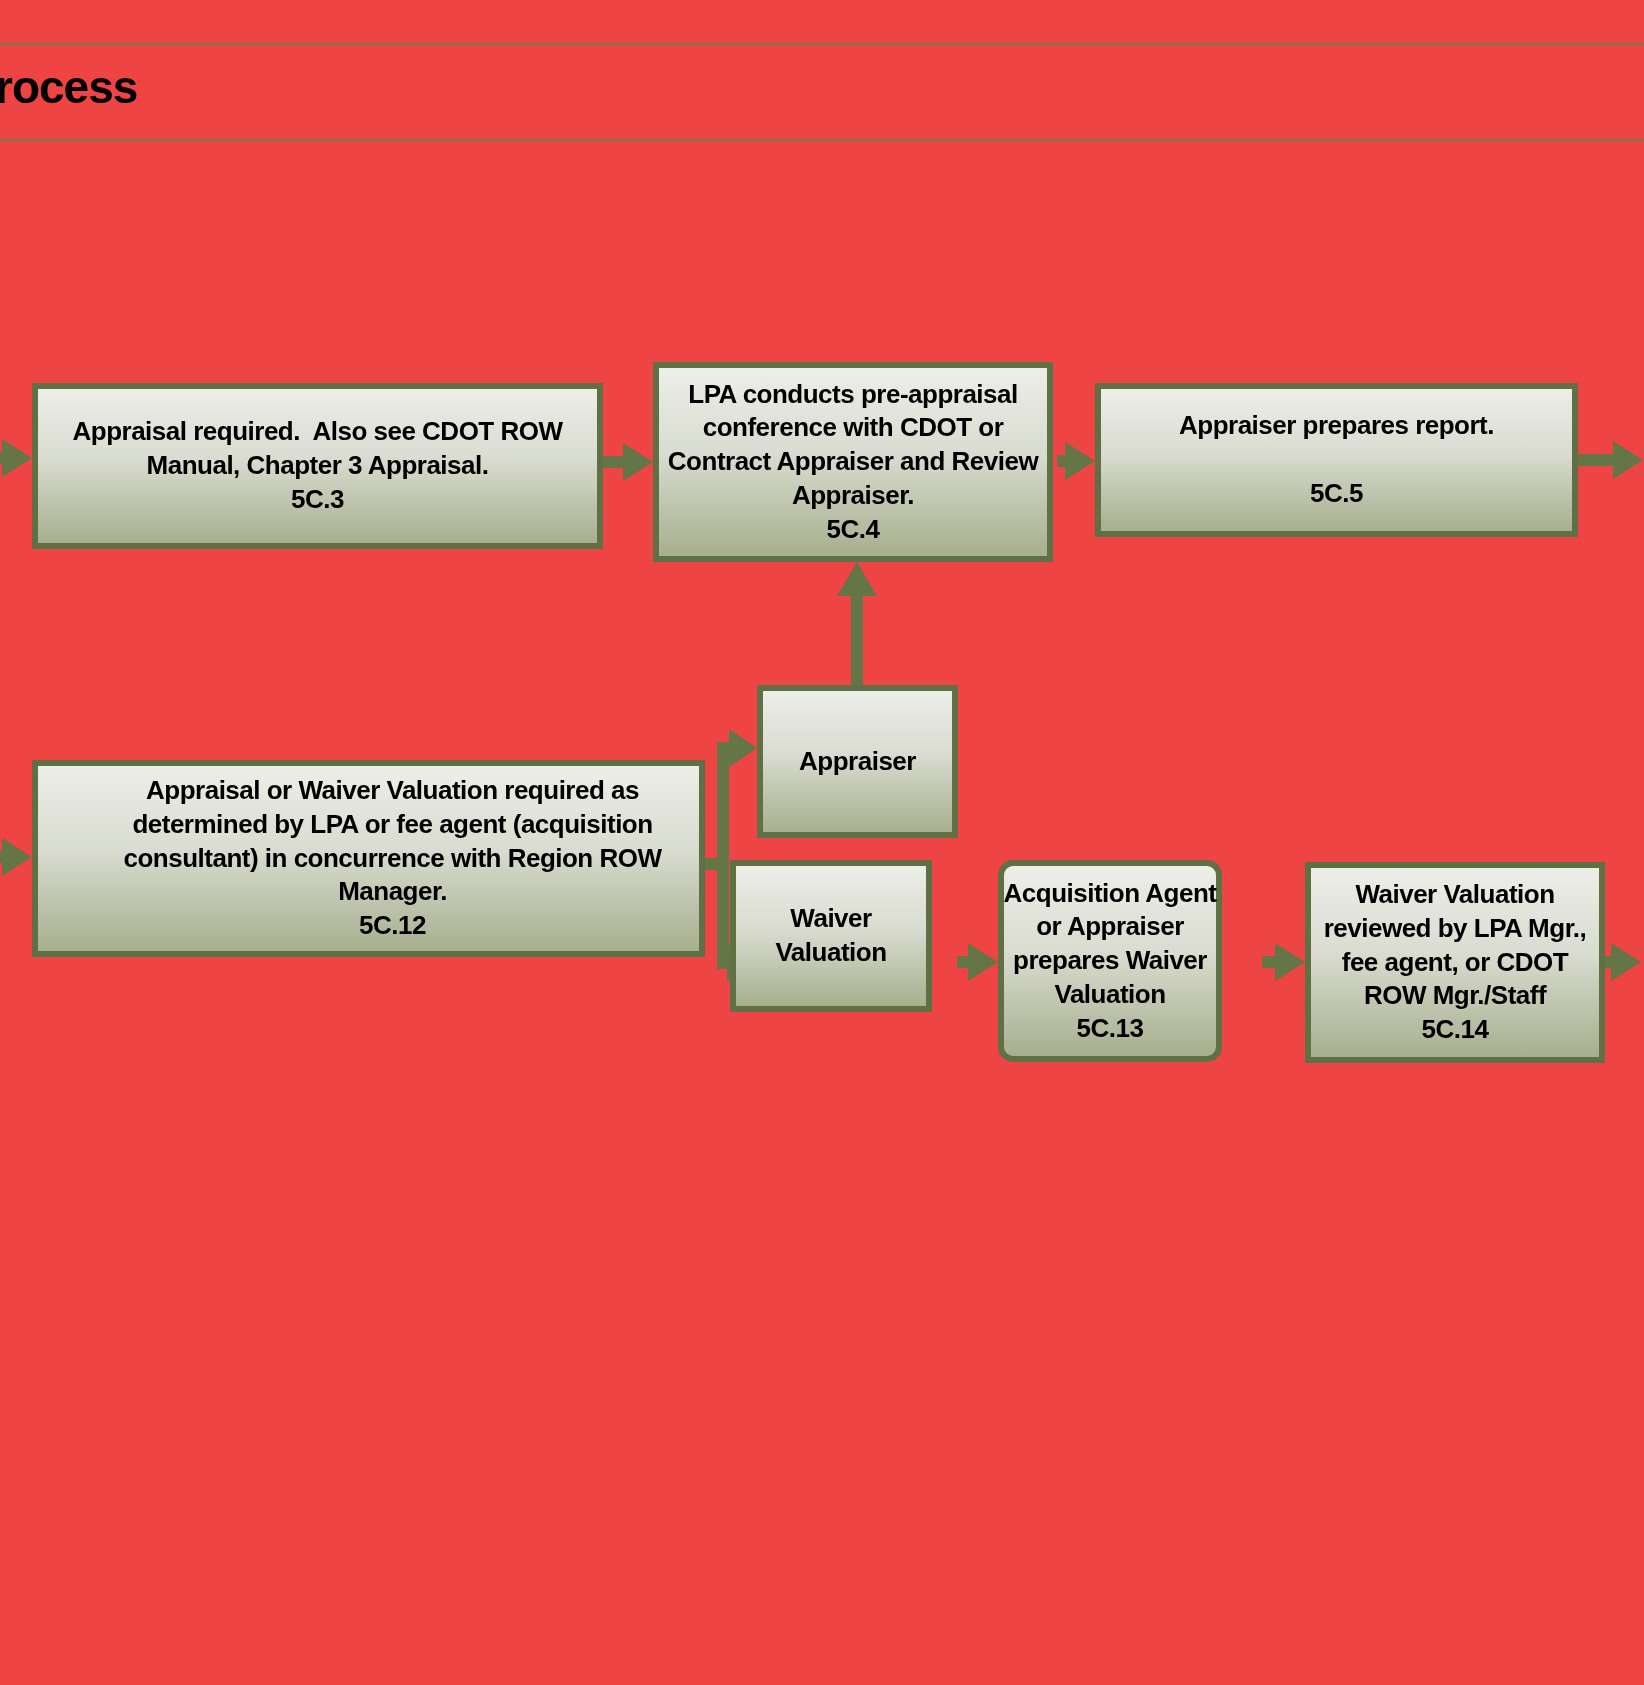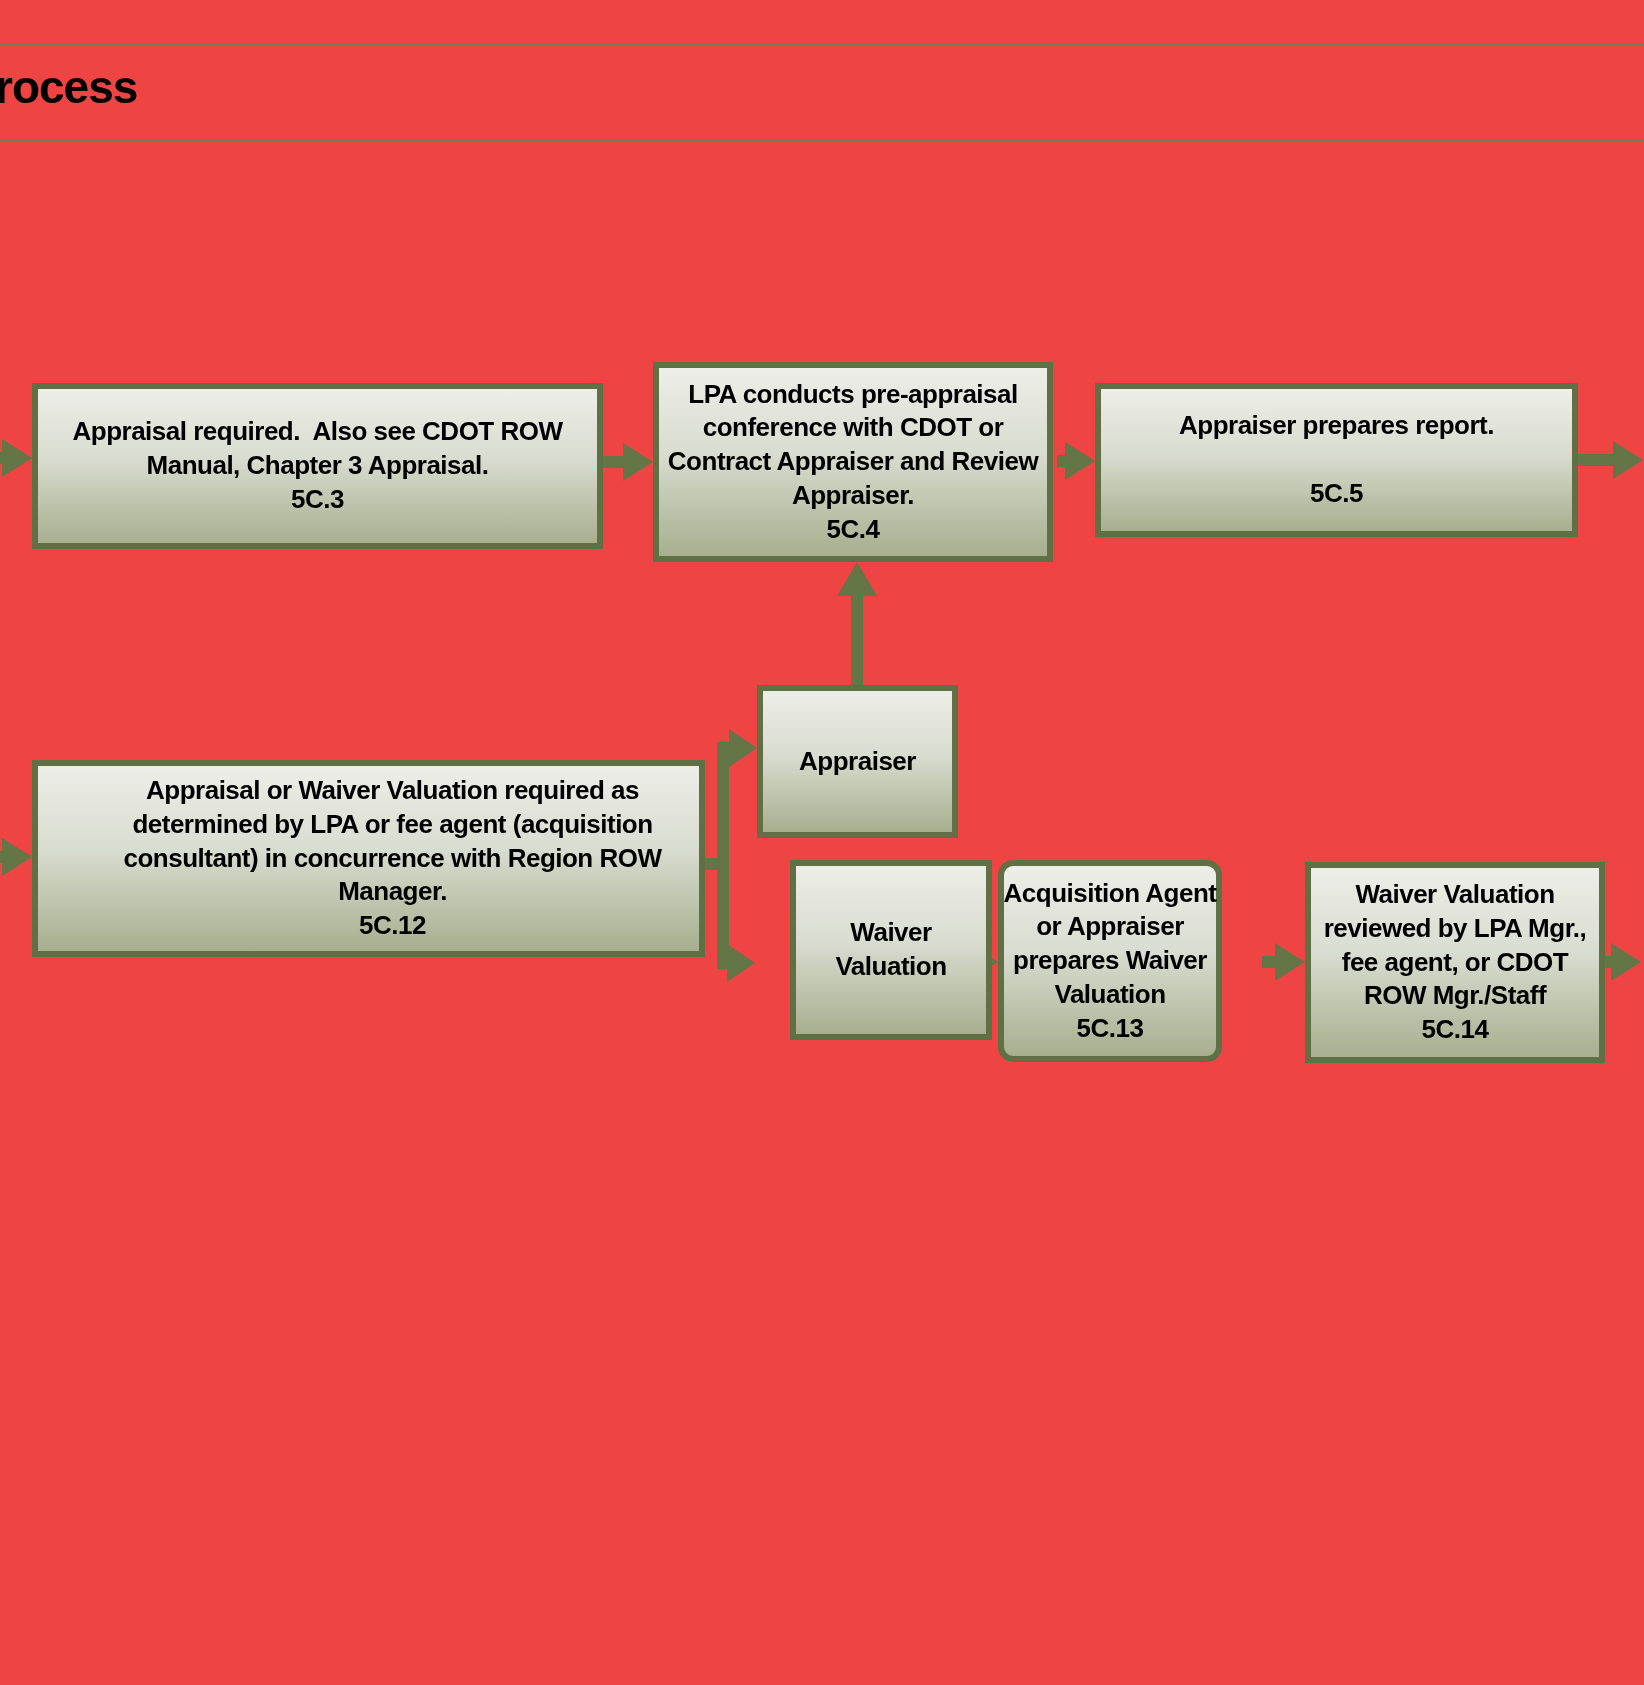--- a/index.html
+++ b/index.html
@@ -58,21 +58,21 @@
     top: 0;
   }
   #connectors polygon, #connectors rect { fill: #647546; }
 
   
   #node-5c3  { left: 32px;   top: 383px; width: 571px; height: 166px; }
   #node-5c4  { left: 653px;  top: 362px; width: 400px; height: 200px; }
   #node-5c5  { left: 1095px; top: 383px; width: 483px; height: 154px; }
   #node-5c12 { left: 32px;   top: 760px; width: 673px; height: 197px; padding-left: 48px; }
   #node-appraisal { left: 757px; top: 685px; width: 201px; height: 153px; }
-  #node-waiver    { left: 790px; top: 860px; width: 202px; height: 180px; }
+  #node-waiver    { left: 730px; top: 860px; width: 202px; height: 152px; }
   #node-5c13 { left: 998px;  top: 860px; width: 224px; height: 202px; border-radius: 15px; }
   #node-5c14 { left: 1305px; top: 862px; width: 300px; height: 201px; }
 </style>
 </head>
 <body>
 
 <div id="canvas">
 
   <div id="rule-top" class="rule"></div>
   <div id="page-title">rocess</div>

